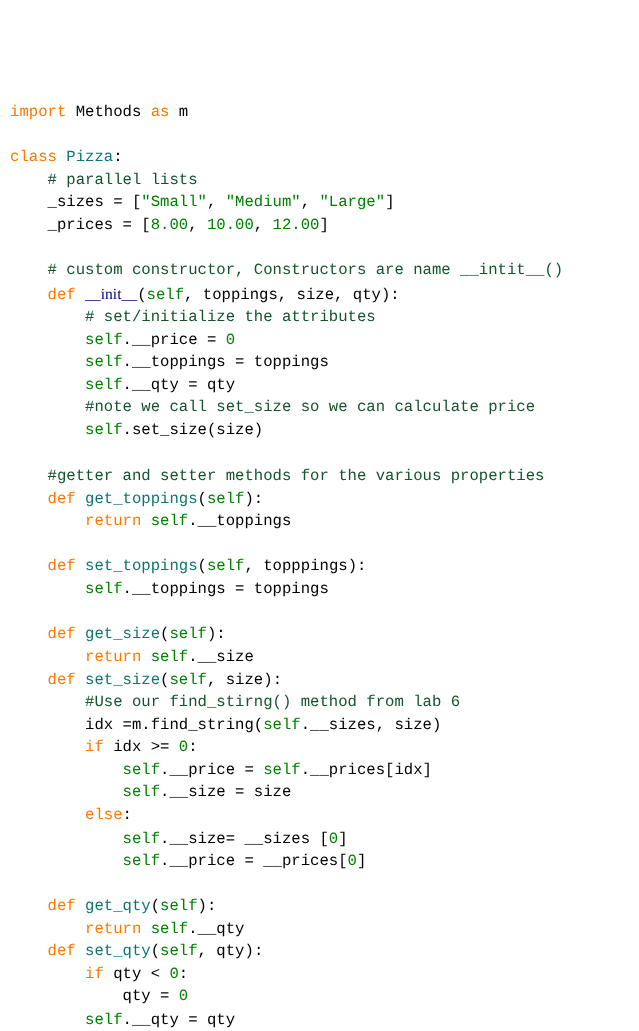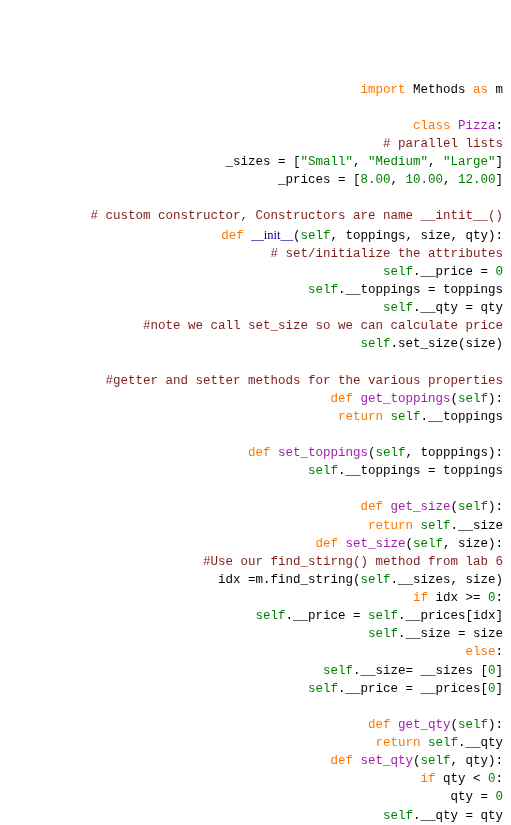--- a/index.html
+++ b/index.html
@@ -8,25 +8,25 @@
     background: #ffffff;
     width: 495px;
     font-family: "Consolas", "Courier New", monospace;
     font-size: 12.5px;
     line-height: 1.45;
     white-space: pre;
     color: #000;
   }
   .kw  { color: #ff7700; }   
   .grn { color: #008000; }   
-  .blu { color: #a21caf; }   
+  .blu { color: #0f766e; }   
   .nvy { color: #000080; font-family: Liberation Serif, serif; }   
-  .red { color: #7f1d1d; margin-top: 19px; }   
+  .red { color: #14532d; margin-top: 19px; }   
   .blk { color: #000000; }
-  .line { display: block; text-align: right; }
+  .line { display: block; }
 </style>
 </head>
 <body>
 
 
 
 <div id="code"><span class="line"><span class="kw">import</span><span class="blk"> Methods </span><span class="kw">as</span><span class="blk"> m</span></span><span class="line">&nbsp;</span><span class="line"><span class="kw">class</span><span class="blk"> </span><span class="blu">Pizza</span><span class="blk">:</span></span><span class="line"><span class="blk">    </span><span class="red"># parallel lists</span></span><span class="line"><span class="blk">    _sizes = [</span><span class="grn">"Small"</span><span class="blk">, </span><span class="grn">"Medium"</span><span class="blk">, </span><span class="grn">"Large"</span><span class="blk">]</span></span><span class="line"><span class="blk">    _prices = [</span><span class="grn">8.00</span><span class="blk">, </span><span class="grn">10.00</span><span class="blk">, </span><span class="grn">12.00</span><span class="blk">]</span></span><span class="line">&nbsp;</span><span class="line"><span class="blk">    </span><span class="red"># custom constructor, Constructors are name __intit__()</span></span><span class="line"><span class="blk">    </span><span class="kw">def</span><span class="blk"> </span><span class="nvy">__init__</span><span class="blk">(</span><span class="grn">self</span><span class="blk">, toppings, size, qty):</span></span><span class="line"><span class="blk">        </span><span class="red"># set/initialize the attributes</span></span><span class="line"><span class="blk">        </span><span class="grn">self</span><span class="blk">.__price = </span><span class="grn">0</span></span><span class="line"><span class="blk">        </span><span class="grn">self</span><span class="blk">.__toppings = toppings</span></span><span class="line"><span class="blk">        </span><span class="grn">self</span><span class="blk">.__qty = qty</span></span><span class="line"><span class="blk">        </span><span class="red">#note we call set_size so we can calculate price</span></span><span class="line"><span class="blk">        </span><span class="grn">self</span><span class="blk">.set_size(size)</span></span><span class="line">&nbsp;</span><span class="line"><span class="blk">    </span><span class="red">#getter and setter methods for the various properties</span></span><span class="line"><span class="blk">    </span><span class="kw">def</span><span class="blk"> </span><span class="blu">get_toppings</span><span class="blk">(</span><span class="grn">self</span><span class="blk">):</span></span><span class="line"><span class="blk">        </span><span class="kw">return</span><span class="blk"> </span><span class="grn">self</span><span class="blk">.__toppings</span></span><span class="line">&nbsp;</span><span class="line"><span class="blk">    </span><span class="kw">def</span><span class="blk"> </span><span class="blu">set_toppings</span><span class="blk">(</span><span class="grn">self</span><span class="blk">, topppings):</span></span><span class="line"><span class="blk">        </span><span class="grn">self</span><span class="blk">.__toppings = toppings</span></span><span class="line">&nbsp;</span><span class="line"><span class="blk">    </span><span class="kw">def</span><span class="blk"> </span><span class="blu">get_size</span><span class="blk">(</span><span class="grn">self</span><span class="blk">):</span></span><span class="line"><span class="blk">        </span><span class="kw">return</span><span class="blk"> </span><span class="grn">self</span><span class="blk">.__size</span></span><span class="line"><span class="blk">    </span><span class="kw">def</span><span class="blk"> </span><span class="blu">set_size</span><span class="blk">(</span><span class="grn">self</span><span class="blk">, size):</span></span><span class="line"><span class="blk">        </span><span class="red">#Use our find_stirng() method from lab 6</span></span><span class="line"><span class="blk">        idx =m.find_string(</span><span class="grn">self</span><span class="blk">.__sizes, size)</span></span><span class="line"><span class="blk">        </span><span class="kw">if</span><span class="blk"> idx &gt;= </span><span class="grn">0</span><span class="blk">:</span></span><span class="line"><span class="blk">            </span><span class="grn">self</span><span class="blk">.__price = </span><span class="grn">self</span><span class="blk">.__prices[idx]</span></span><span class="line"><span class="blk">            </span><span class="grn">self</span><span class="blk">.__size = size</span></span><span class="line"><span class="blk">        </span><span class="kw">else</span><span class="blk">:</span></span><span class="line"><span class="blk">            </span><span class="grn">self</span><span class="blk">.__size= __sizes [</span><span class="grn">0</span><span class="blk">]</span></span><span class="line"><span class="blk">            </span><span class="grn">self</span><span class="blk">.__price = __prices[</span><span class="grn">0</span><span class="blk">]</span></span><span class="line">&nbsp;</span><span class="line"><span class="blk">    </span><span class="kw">def</span><span class="blk"> </span><span class="blu">get_qty</span><span class="blk">(</span><span class="grn">self</span><span class="blk">):</span></span><span class="line"><span class="blk">        </span><span class="kw">return</span><span class="blk"> </span><span class="grn">self</span><span class="blk">.__qty</span></span><span class="line"><span class="blk">    </span><span class="kw">def</span><span class="blk"> </span><span class="blu">set_qty</span><span class="blk">(</span><span class="grn">self</span><span class="blk">, qty):</span></span><span class="line"><span class="blk">        </span><span class="kw">if</span><span class="blk"> qty &lt; </span><span class="grn">0</span><span class="blk">:</span></span><span class="line"><span class="blk">            qty = </span><span class="grn">0</span></span><span class="line"><span class="blk">        </span><span class="grn">self</span><span class="blk">.__qty = qty</span></span><span class="line">&nbsp;</span></div>
 
 
 

